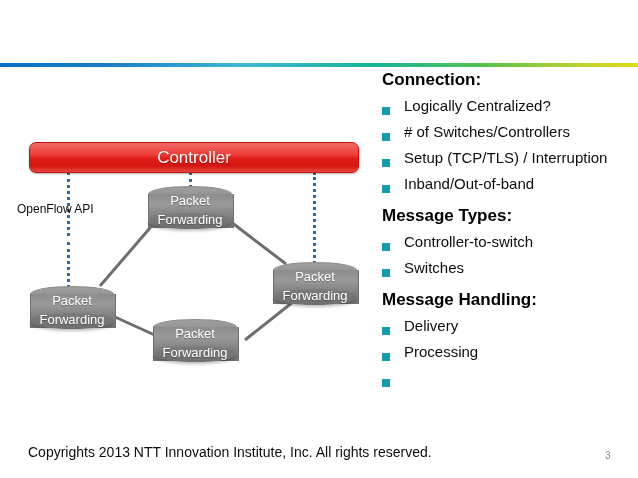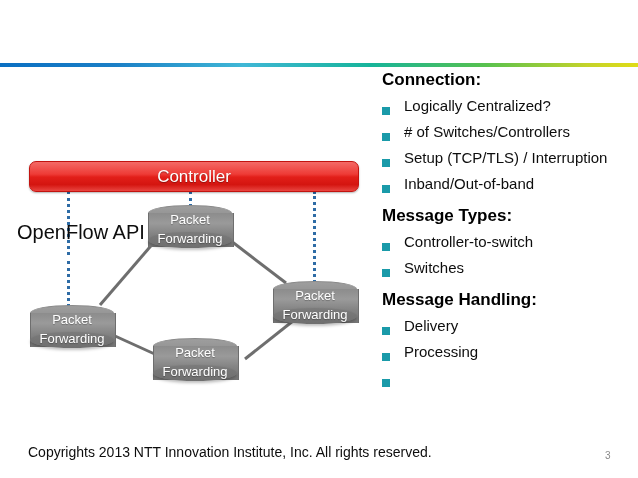--- a/index.html
+++ b/index.html
@@ -75,21 +75,21 @@
   .bullet-txt {
     font-size: 15px;
     color: #0d0d0d;
     white-space: nowrap;
   }
 
   
   .diagram {
     position: absolute;
     left: 0;
-    top: 83px;
+    top: 64px;
     width: 371px;
     height: 340px;
   }
   .controller-bar {
     position: absolute;
     left: 29px;
     top: 78px;
     width: 328px;
     height: 29px;
     border-radius: 7px;
@@ -102,21 +102,21 @@
   }
   .controller-label {
     color: #ffffff;
     font-size: 17px;
     text-shadow: 0 1px 1px rgba(0,0,0,0.35);
   }
   .of-api-label {
     position: absolute;
     left: 17px;
     top: 138px;
-    font-size: 20px;
+    font-size: 12px;
     color: #0d0d0d;
     white-space: nowrap;
   }
 
   
   .dotline {
     position: absolute;
     width: 3px;
     border-left: 3px dotted #2e6ca6;
   }

